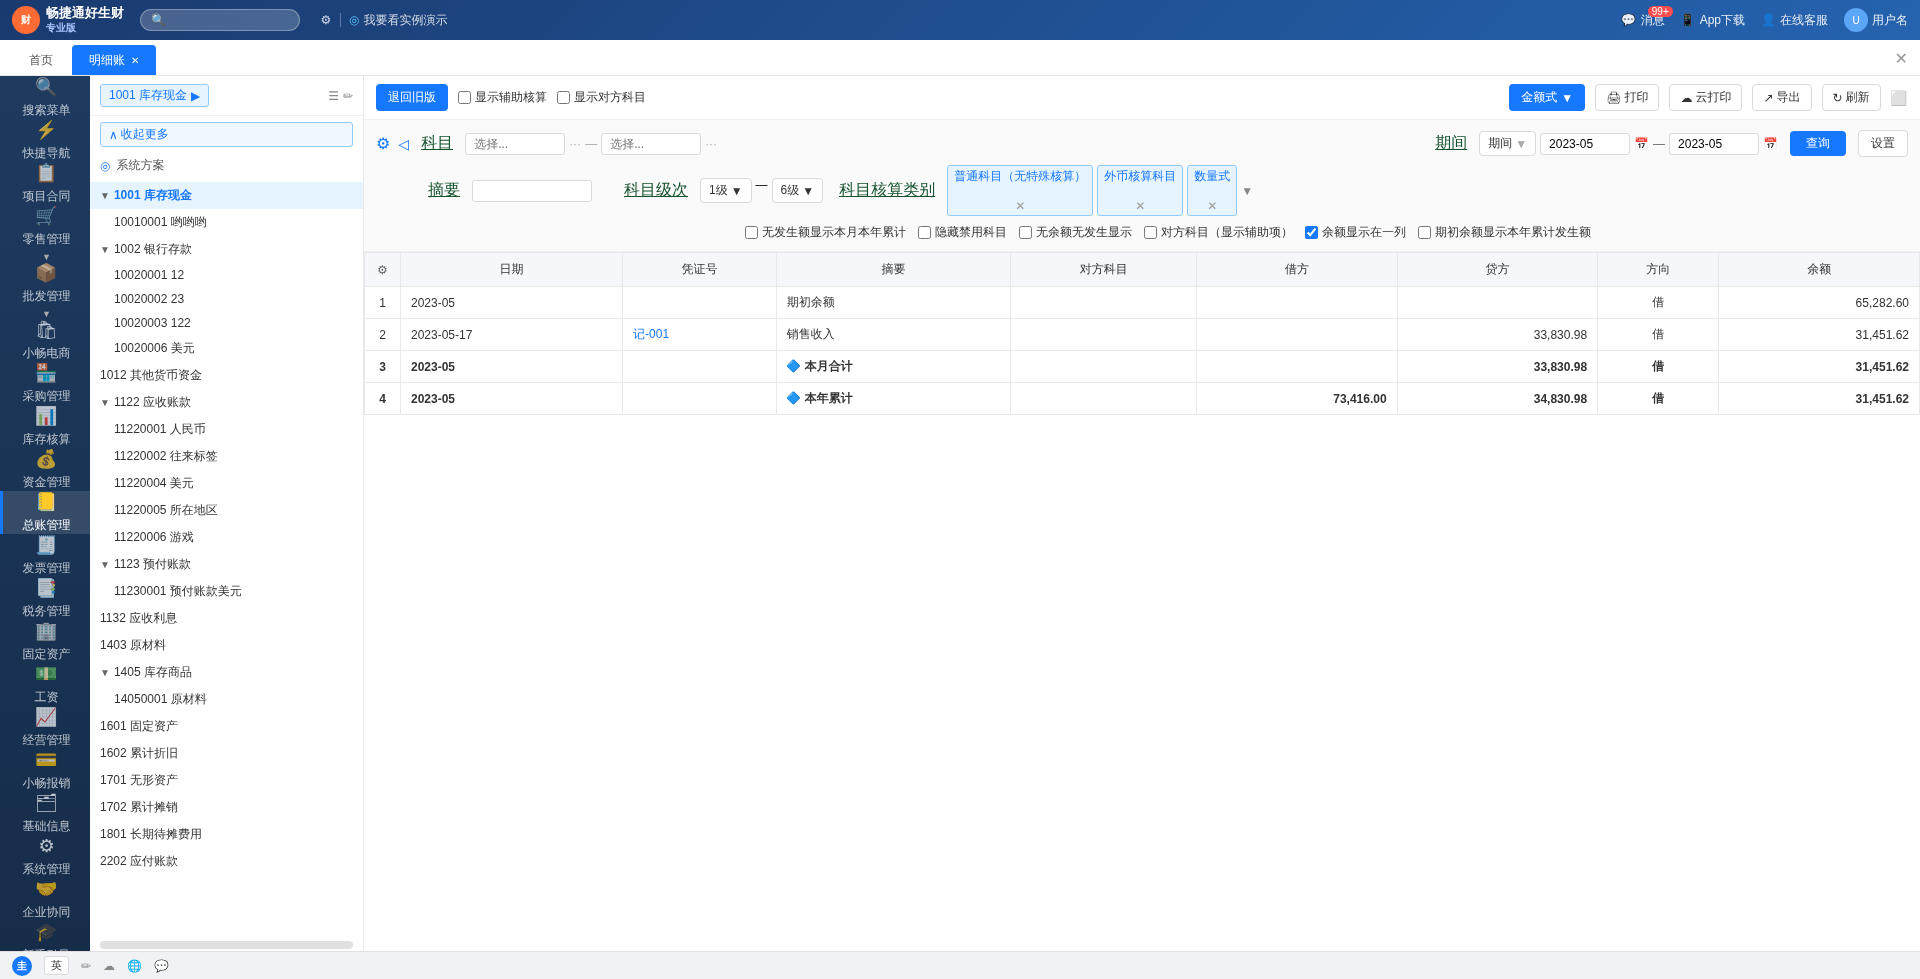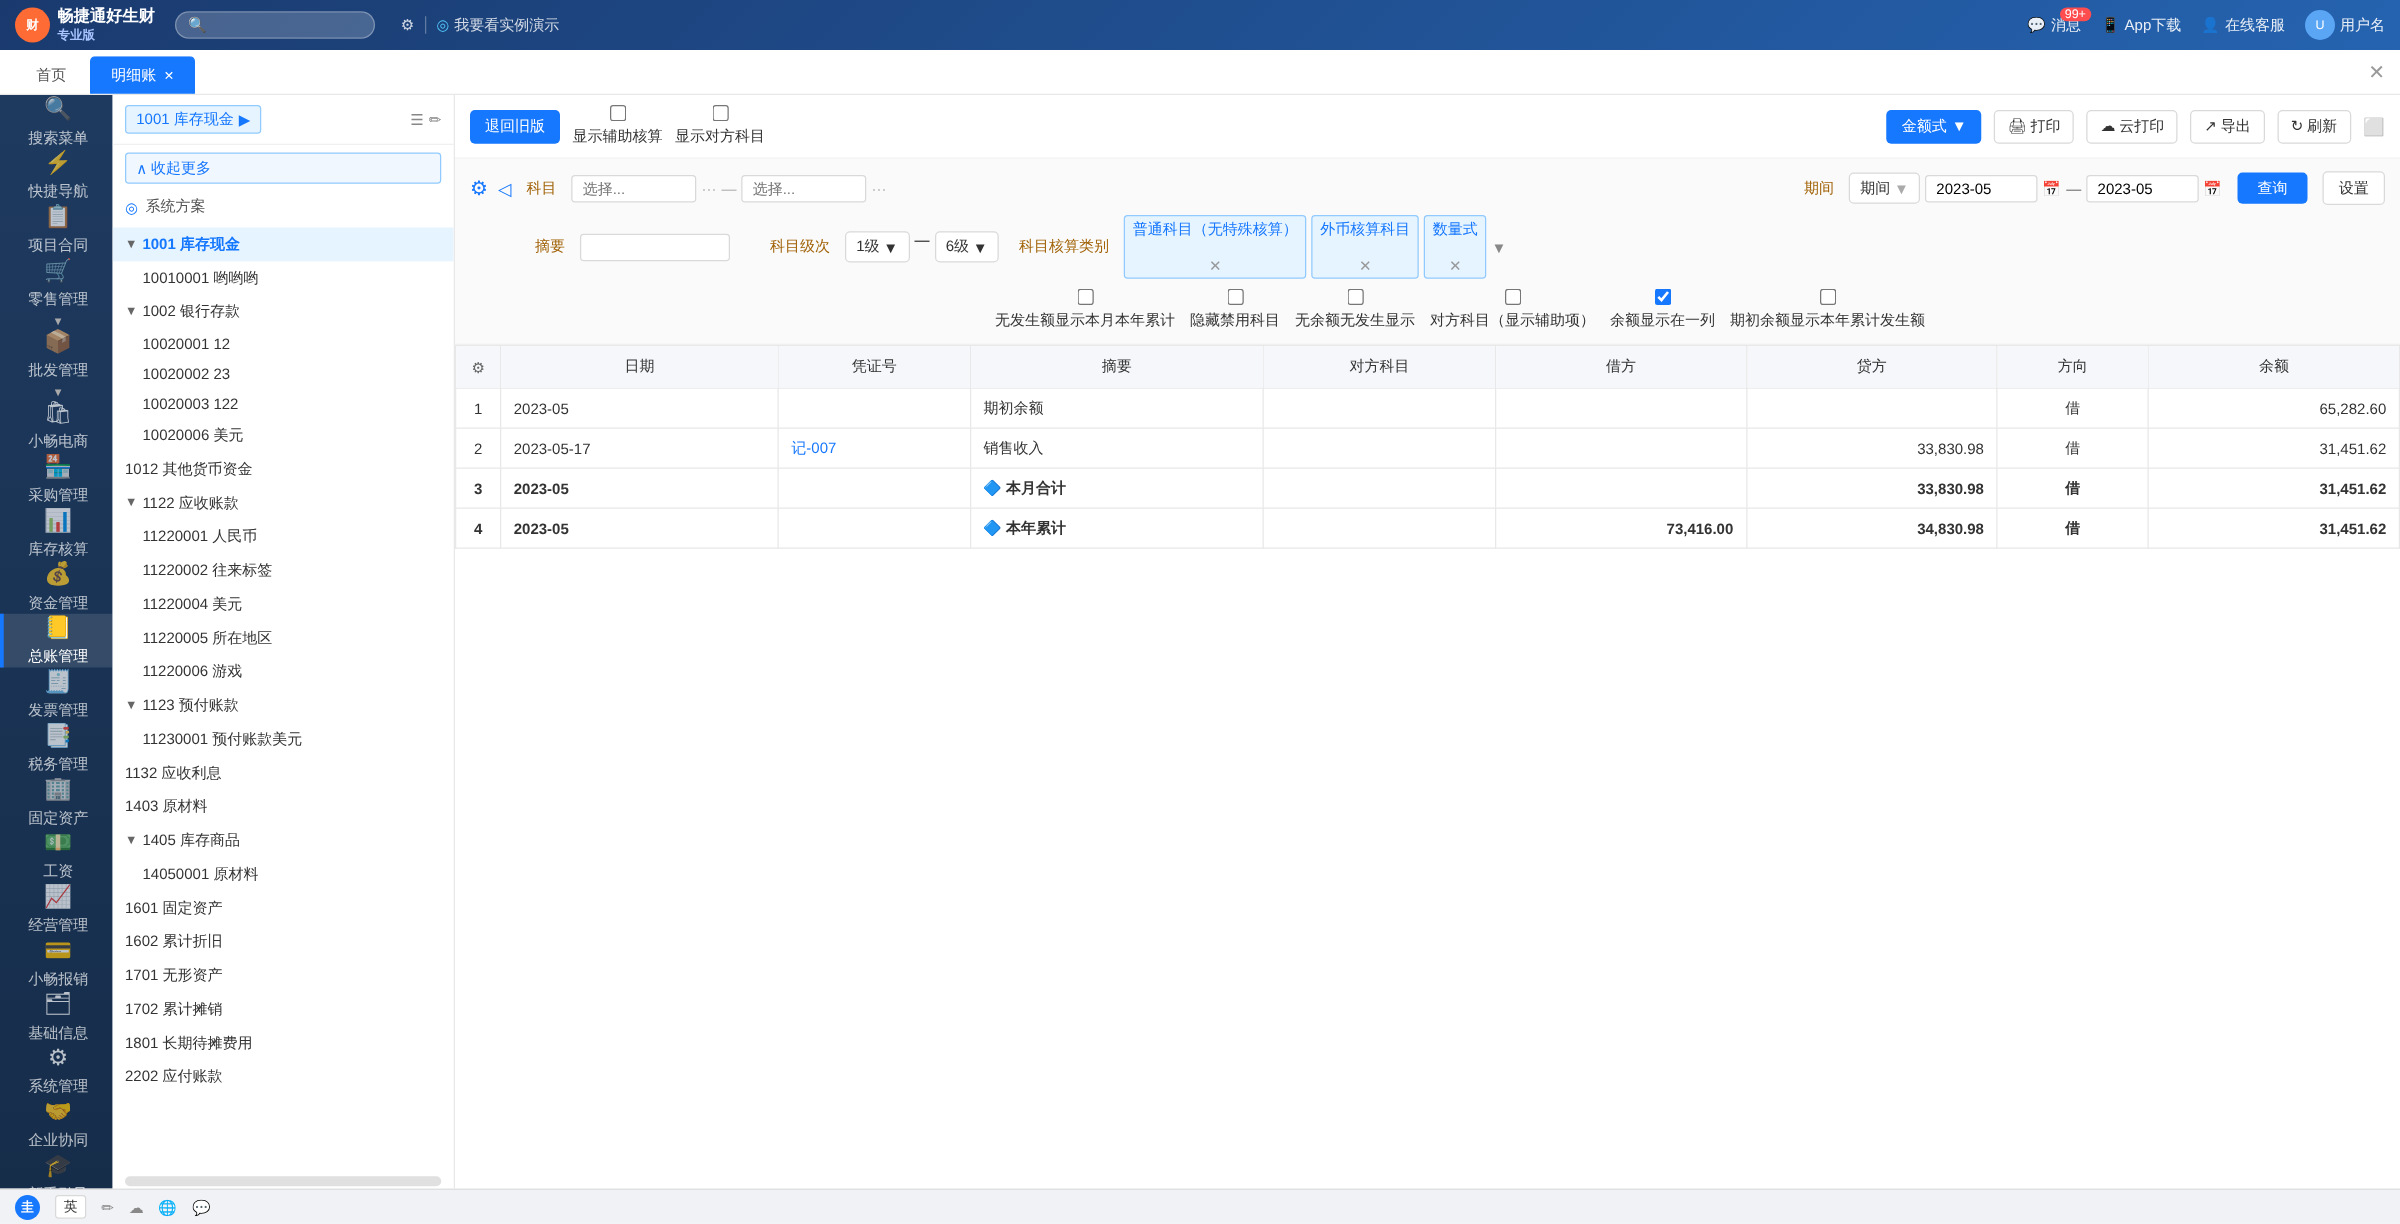--- a/index.html
+++ b/index.html
@@ -87,29 +87,29 @@
     .tree-item .tree-arrow { color: #666; font-size: 10px; }
     .tree-item .indent1 { margin-left: 14px; }
 
     
     .right-panel { flex: 1; display: flex; flex-direction: column; overflow: hidden; background: #fff; }
 
     
     .toolbar { padding: 8px 12px; display: flex; align-items: center; gap: 10px; border-bottom: 1px solid #f0f0f0; flex-shrink: 0; flex-wrap: wrap; }
     .btn-blue { background: #1677ff; color: white; border: none; padding: 5px 12px; border-radius: 4px; cursor: pointer; font-size: 12px; }
     .btn-white { background: white; color: #333; border: 1px solid #d9d9d9; padding: 4px 10px; border-radius: 4px; cursor: pointer; font-size: 12px; display: flex; align-items: center; gap: 3px; }
-    .checkbox-item { display: flex; align-items: center; gap: 4px; font-size: 12px; color: #333; cursor: pointer; flex-direction: column; }
+    .checkbox-item { display: flex; align-items: center; gap: 4px; font-size: 12px; color: #333; cursor: pointer; }
     .checkbox-item input[type=checkbox] { cursor: pointer; }
     .toolbar-spacer { flex: 1; }
 
     
     .filter-area { padding: 10px 12px; background: #fafafa; border-bottom: 1px solid #f0f0f0; flex-shrink: 0; }
     .filter-row { display: flex; align-items: center; gap: 12px; margin-bottom: 8px; flex-wrap: wrap; }
     .filter-row:last-child { margin-bottom: 0; justify-content: center; }
-    .filter-label { color: #a16207; font-size: 12px; flex-shrink: 0; }
+    .filter-label { color: #14532d; font-size: 16px; flex-shrink: 0; text-decoration: underline; }
     .filter-input { border: 1px solid #d9d9d9; border-radius: 3px; padding: 3px 8px; font-size: 12px; color: #333; min-width: 80px; background: white; }
     .period-select { display: flex; align-items: center; gap: 4px; }
     .period-input { border: 1px solid #d9d9d9; border-radius: 3px; padding: 3px 8px; font-size: 12px; width: 90px; }
     .filter-tag { background: #e6f4ff; border: 1px solid #91caff; padding: 2px 6px; border-radius: 3px; font-size: 11px; color: #1677ff; display: inline-flex; align-items: center; gap: 14px; flex-direction: column; }
     .filter-tag .tag-close { cursor: pointer; color: #999; }
     .query-btn { background: #1677ff; color: white; border: none; padding: 4px 16px; border-radius: 4px; cursor: pointer; font-size: 12px; }
     .setting-btn { background: white; color: #333; border: 1px solid #d9d9d9; padding: 4px 12px; border-radius: 4px; cursor: pointer; font-size: 12px; }
     .filter-section-icon { color: #1677ff; cursor: pointer; font-size: 16px; }
 
     
@@ -559,21 +559,21 @@
               <td></td>
               <td class="num"></td>
               <td class="num"></td>
               <td class="center">借</td>
               <td class="num">65,282.60</td>
             </tr>
             <tr>
               <td class="center">2</td>
               <td>2023-05-17</td>
               <td>
-                <a class="voucher-link">记-007</a>
+                <a class="voucher-link">记-001</a>
               </td>
               <td>销售收入</td>
               <td></td>
               <td class="num"></td>
               <td class="num">33,830.98</td>
               <td class="center">借</td>
               <td class="num">31,451.62</td>
             </tr>
             <tr class="bold">
               <td class="center">3</td>

